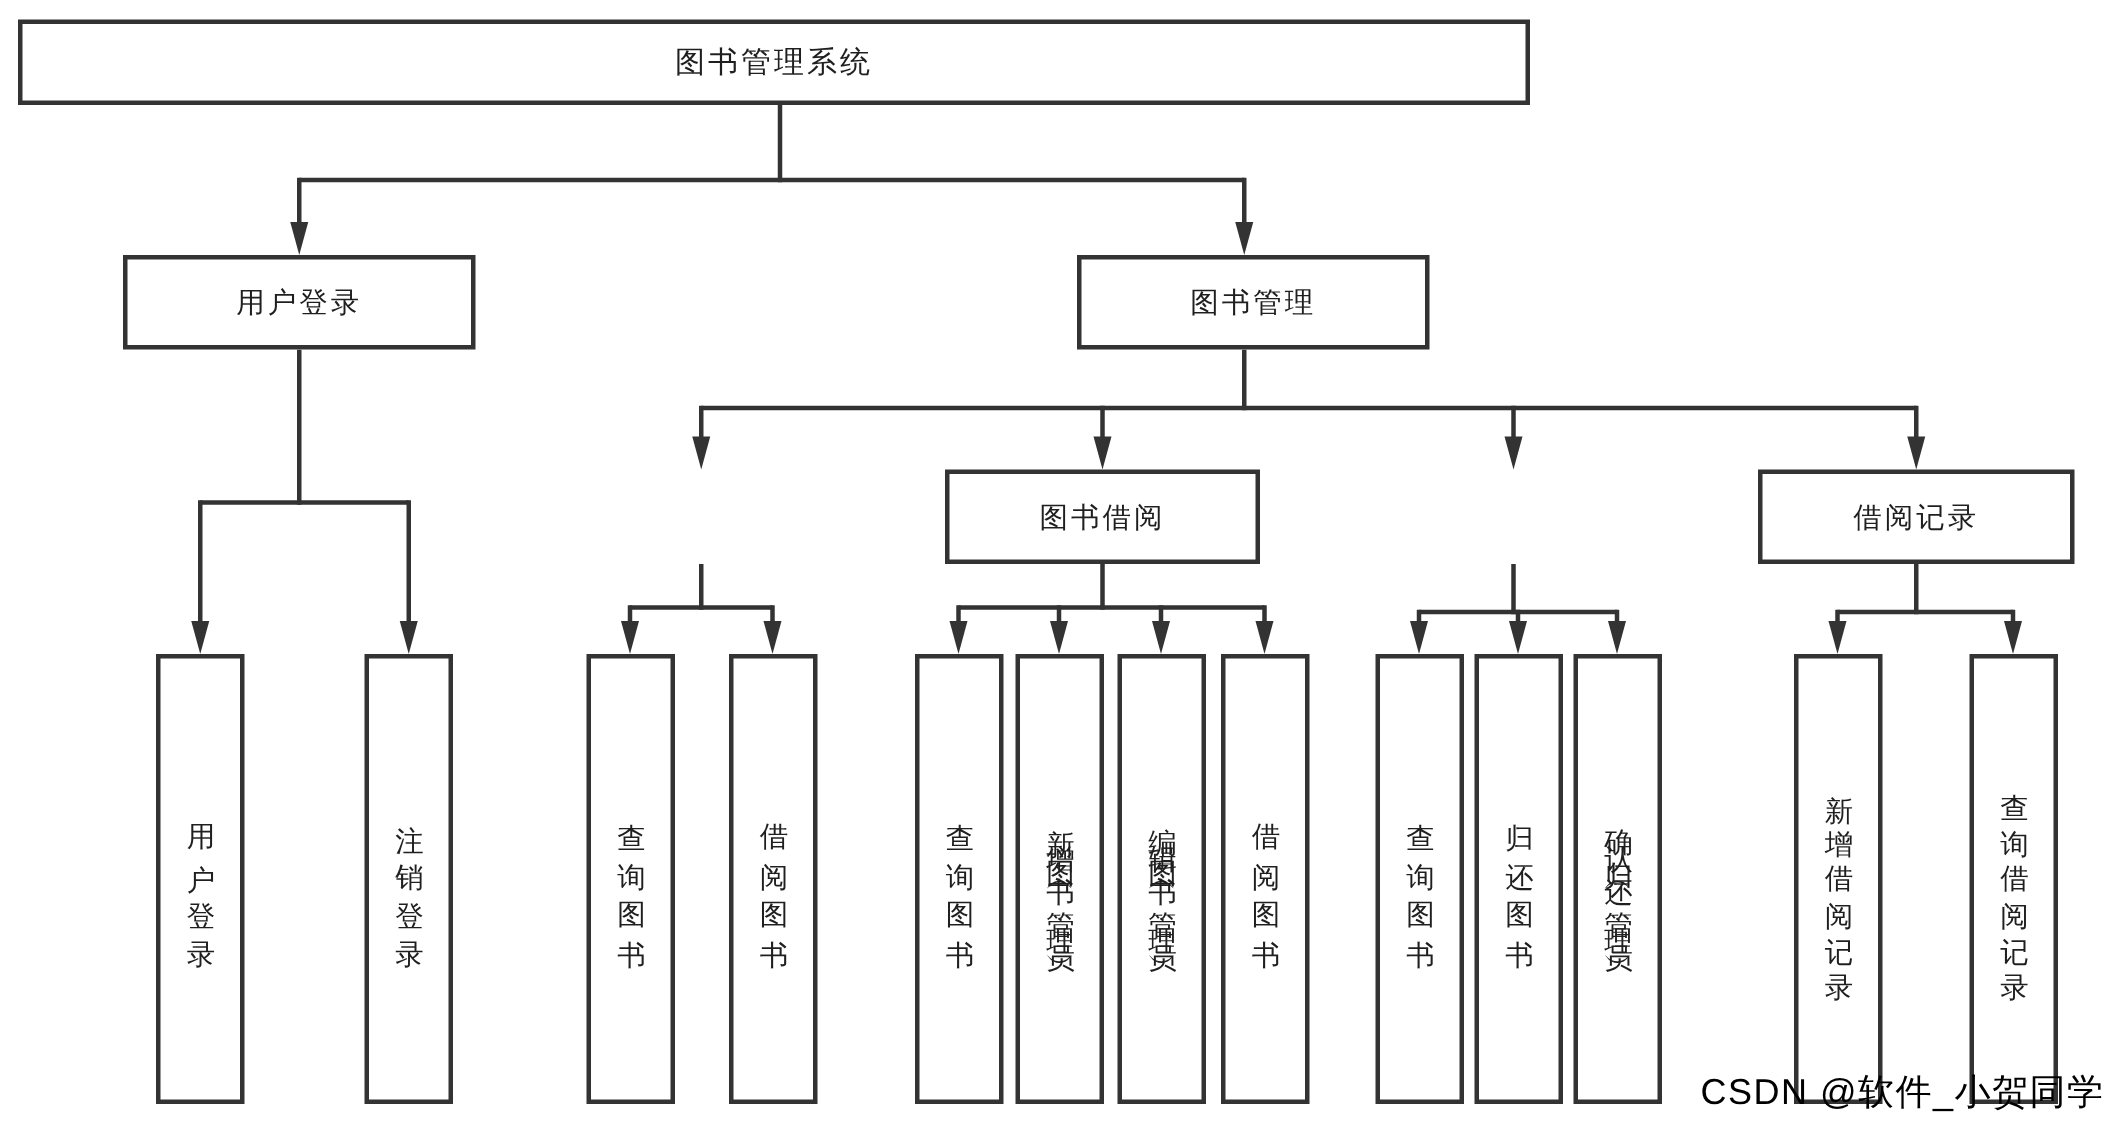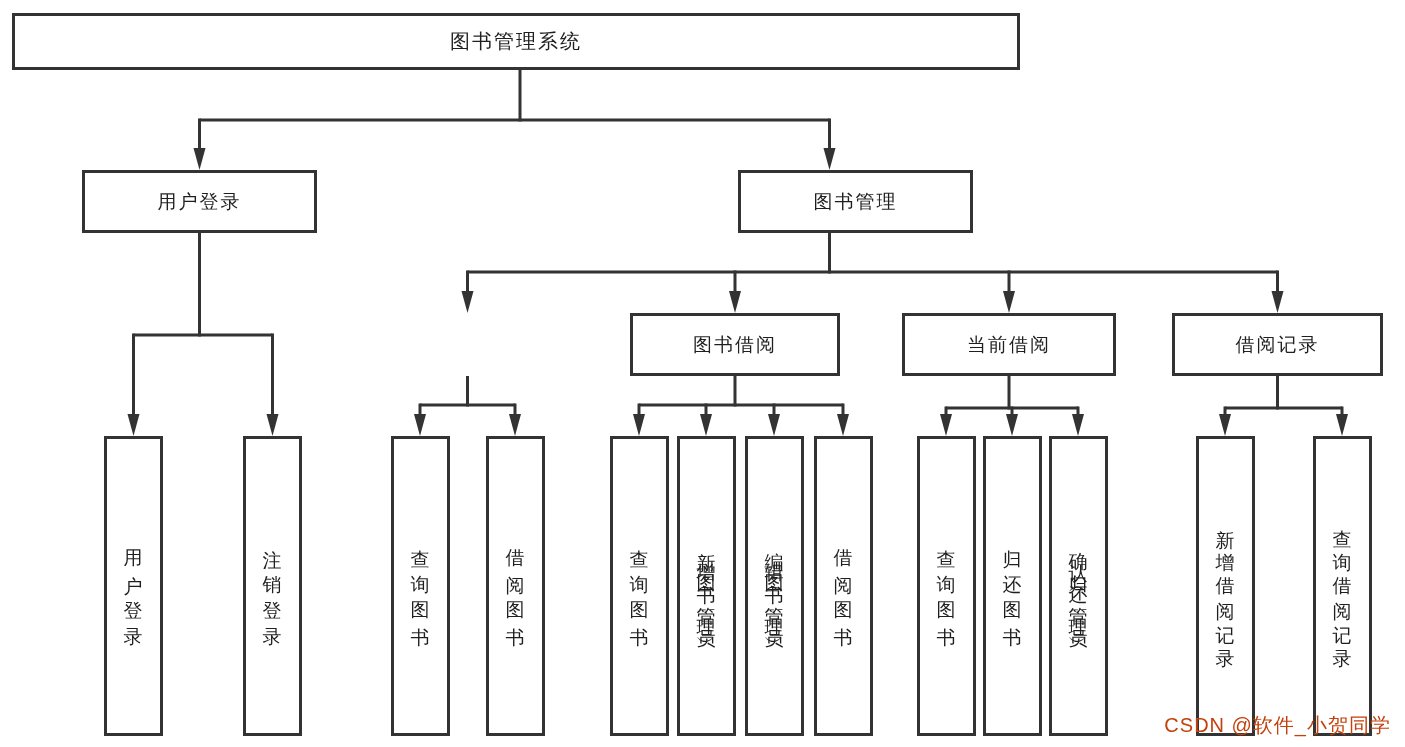--- a/index.html
+++ b/index.html
@@ -34,23 +34,23 @@
     letter-spacing:26px;
     font-size:19px;
   }
   .leaf.ls-mid .vtext{letter-spacing:24px;}
   .leaf.ls-long .vtext{letter-spacing:11px;}
   #connectors{position:absolute;left:0;top:0;pointer-events:none;}
   #connectors line{stroke:#333333;stroke-width:3;}
   #connectors polygon{fill:#333333;}
   .watermark{
     position:absolute;
-    right:14px;top:712px;
-    font-size:20px;
-    color:#c2410c;
+    right:2px;top:712px;
+    font-size:24px;
+    color:#000000;
     letter-spacing:1px;
   }
 </style>
 </head>
 <body>
 
 <div id="canvas">
 
   <svg id="connectors" width="1405" height="747" viewBox="0 0 1405 747">
 
@@ -128,29 +128,26 @@
     </g>
   </svg>
 
   <div class="box root-box">
     <span>图书管理系统</span>
   </div>
 
   <div class="box lvl1" style="left:82px;">
     <span>用户登录</span>
   </div>
-  <div class="box lvl1" style="left:738px;font-family:Liberation Serif, serif;">
+  <div class="box lvl1" style="left:718px;font-family:Liberation Serif, serif;">
     <span>图书管理</span>
   </div>
 
   <div class="box lvl2" style="left:630px;width:210px;font-family:Liberation Mono, monospace;">
     <span>图书借阅</span>
-  </div>
-  <div class="box lvl2" style="left:902px;width:214px;">
-    <span>当前借阅</span>
   </div>
   <div class="box lvl2" style="left:1172px;width:211px;">
     <span>借阅记录</span>
   </div>
 
   <div class="box leaf" style="left:104px;">
     <span class="vtext">用户登录</span>
   </div>
   <div class="box leaf" style="left:243px;">
     <span class="vtext">注销登录</span>

